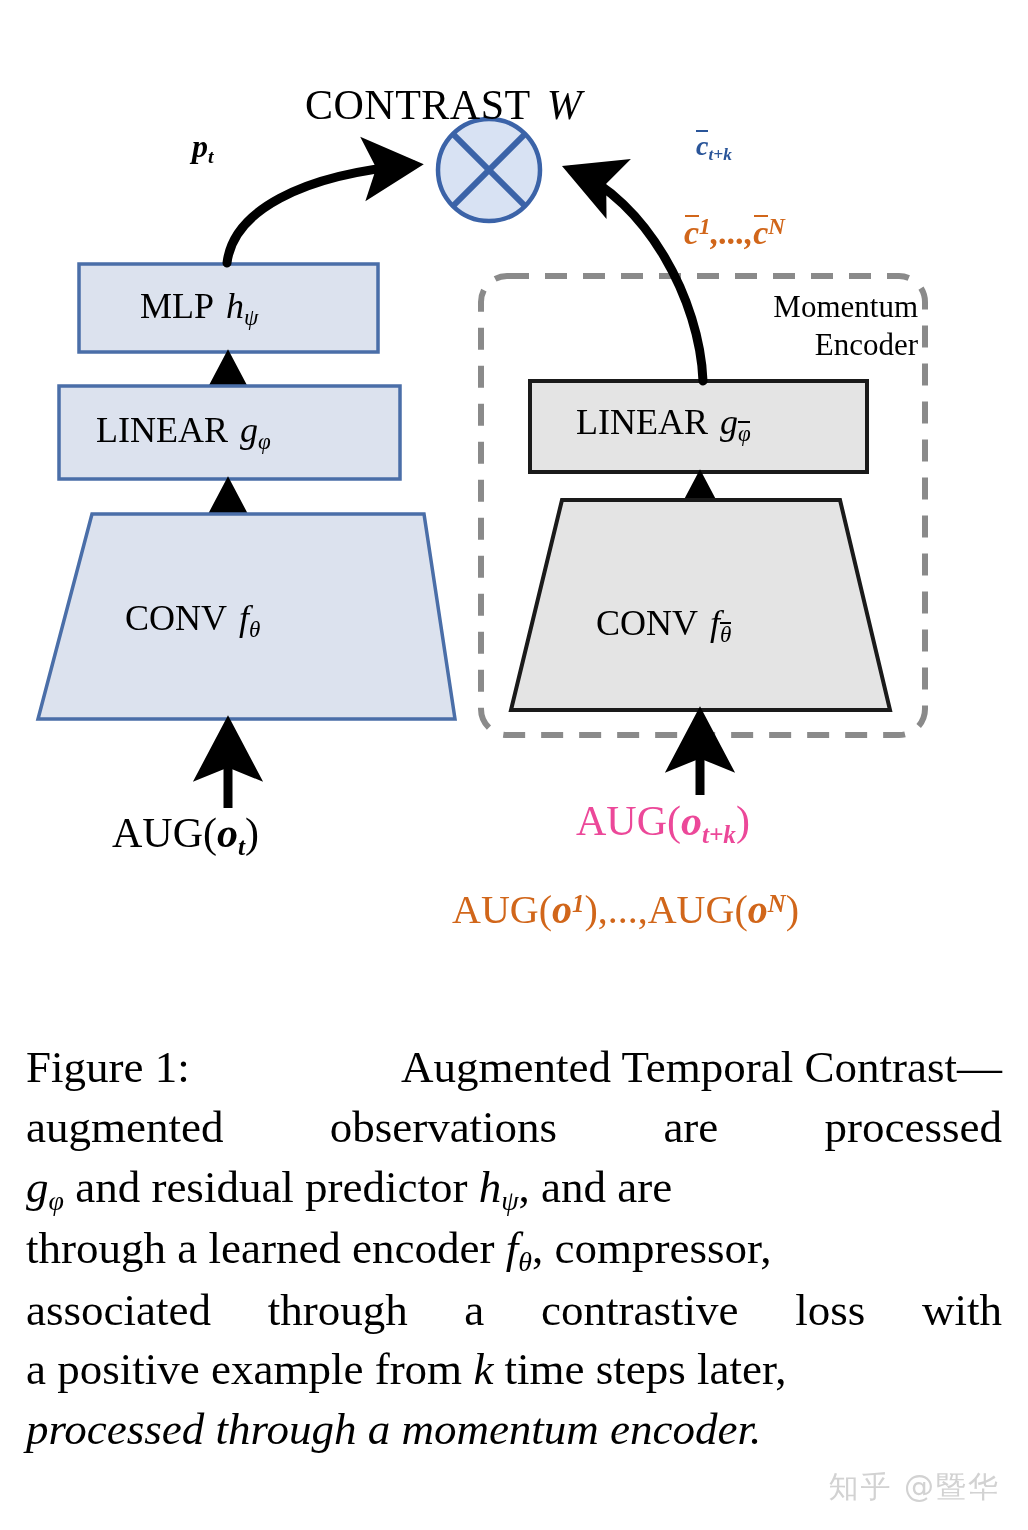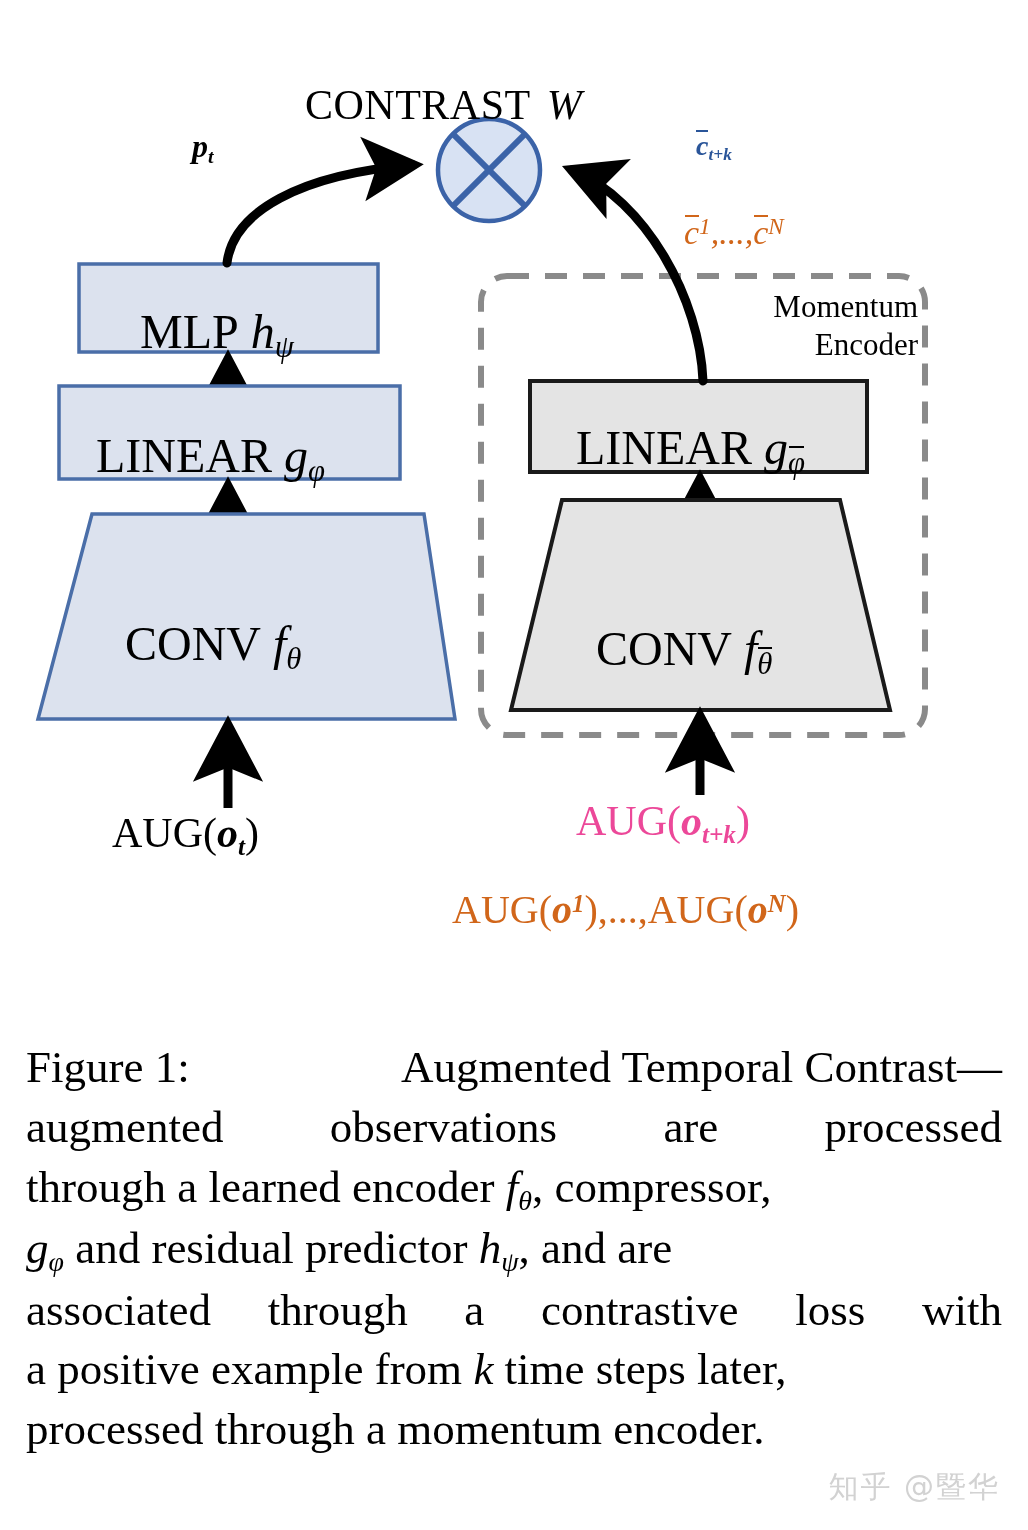--- a/index.html
+++ b/index.html
@@ -71,21 +71,21 @@
   #cbar-tk-label sub {
     font-size: 0.62em;
     vertical-align: -0.28em;
   }
 
   
   #cbar-list-label {
     left: 684px;
     top: 215px;
     font-size: 34px;
-    font-weight: normal;
+    font-weight: bold;
     font-style: italic;
     color: #d1661a;
   }
   #cbar-list-label sup {
     font-size: 0.68em;
     vertical-align: 0.42em;
   }
 
   .ovl { position: relative; display: inline-block; }
   .ovl::before {
@@ -96,23 +96,22 @@
     top: -0.06em;
     height: 2px;
     background: currentColor;
   }
   .ovl.thin::before { height: 2px; top: -0.02em; }
 
   
   .box-text {
     position: absolute;
     white-space: nowrap;
-    font-size: 48px;
+    font-size: 36px;
     line-height: 1;
-    margin-top: 20px;
   }
   .box-text .fn {
     font-style: italic;
     padding-left: 12px;
   }
 
   #mlp-text   { left: 140px; top: 288px; }
   #linear-text{ left: 96px;  top: 412px; }
   #conv-text  { left: 125px; top: 600px; }
 
@@ -162,21 +161,21 @@
     left: 26px;
     top: 1038px;
     width: 976px;
     font-size: 45px;
     line-height: 1.33;
     text-align: justify;
     text-justify: inter-word;
     color: #000;
   }
   #caption .mi { font-style: italic; }
-  #caption-last { text-align: left; }
+  #caption-last { text-align: left; font-style: italic; }
 
   
   #watermark {
     position: absolute;
     right: 28px;
     bottom: 22px;
     font-size: 30px;
     color: #d2d2d2;
     letter-spacing: 2px;
     font-family: "DejaVu Sans", sans-serif;
@@ -259,22 +258,22 @@
 </div>
 
 <div id="caption">
   <div style="display:flex;justify-content:space-between;">
       <span>Figure 1:</span>
       <span> Augmented Temporal Contrast—</span>
     </div>
   <div style="display:flex;justify-content:space-between;">
       <span style="width:100%;display:block;text-align:justify;text-align-last:justify;">augmented observations are processed</span>
     </div>
+  <div><span class="mi">g</span><sub style="font-size:0.62em;vertical-align:-0.3em;font-style:italic">φ</sub><span> and residual predictor </span><span class="mi">h</span><sub style="font-size:0.62em;vertical-align:-0.3em;font-style:italic">ψ</sub><span>, and are</span></div>
   <div><span>through a learned encoder </span><span class="mi">f</span><sub style="font-size:0.62em;vertical-align:-0.3em;font-style:italic">θ</sub><span>, compressor,</span></div>
-  <div><span class="mi">g</span><sub style="font-size:0.62em;vertical-align:-0.3em;font-style:italic">φ</sub><span> and residual predictor </span><span class="mi">h</span><sub style="font-size:0.62em;vertical-align:-0.3em;font-style:italic">ψ</sub><span>, and are</span></div>
   <div>
       <span style="width:100%;display:block;text-align:justify;text-align-last:justify;">associated through a contrastive loss with</span>
     </div>
   <div><span>a positive example from </span><span class="mi">k</span><span> time steps later,</span></div>
   <div id="caption-last"><span>processed through a momentum encoder.</span></div>
 </div>
 
 <div id="watermark">知乎 @暨华</div>
 
 </body></html>

